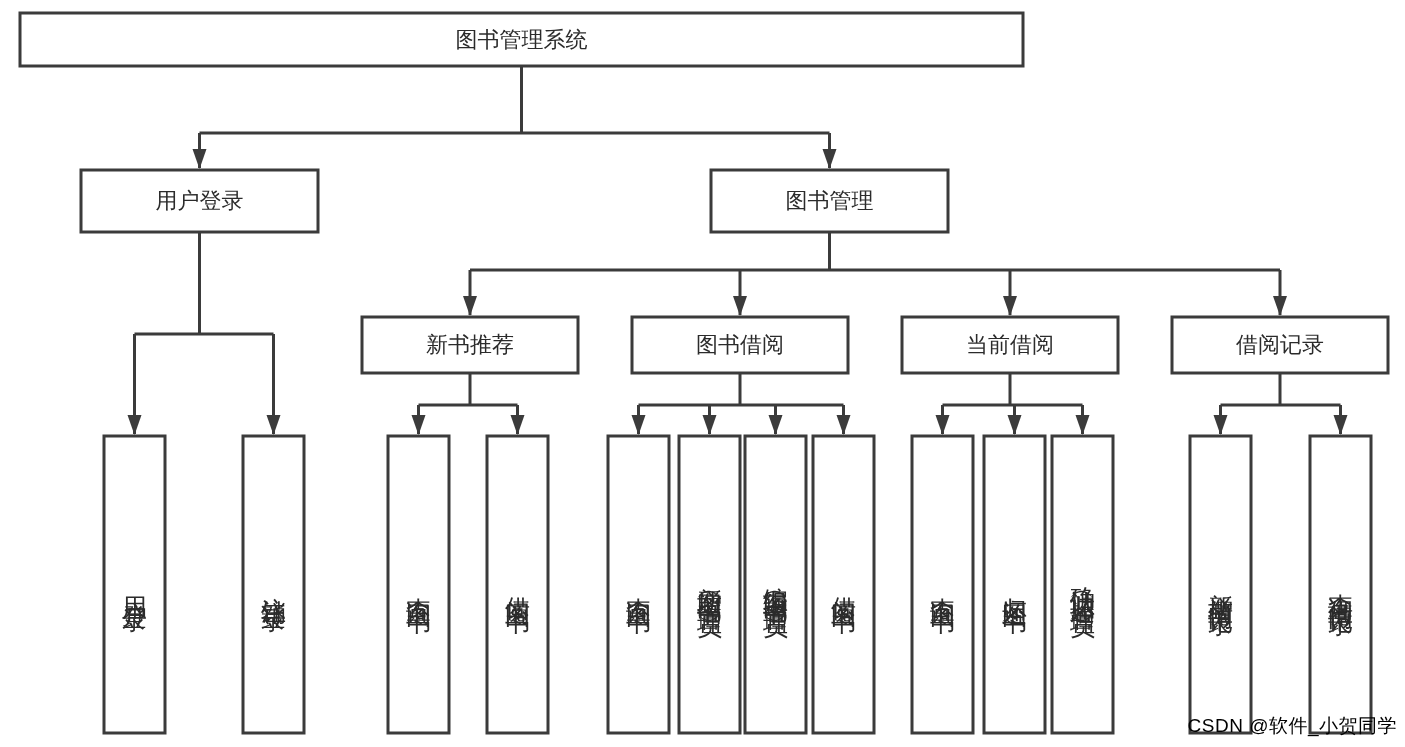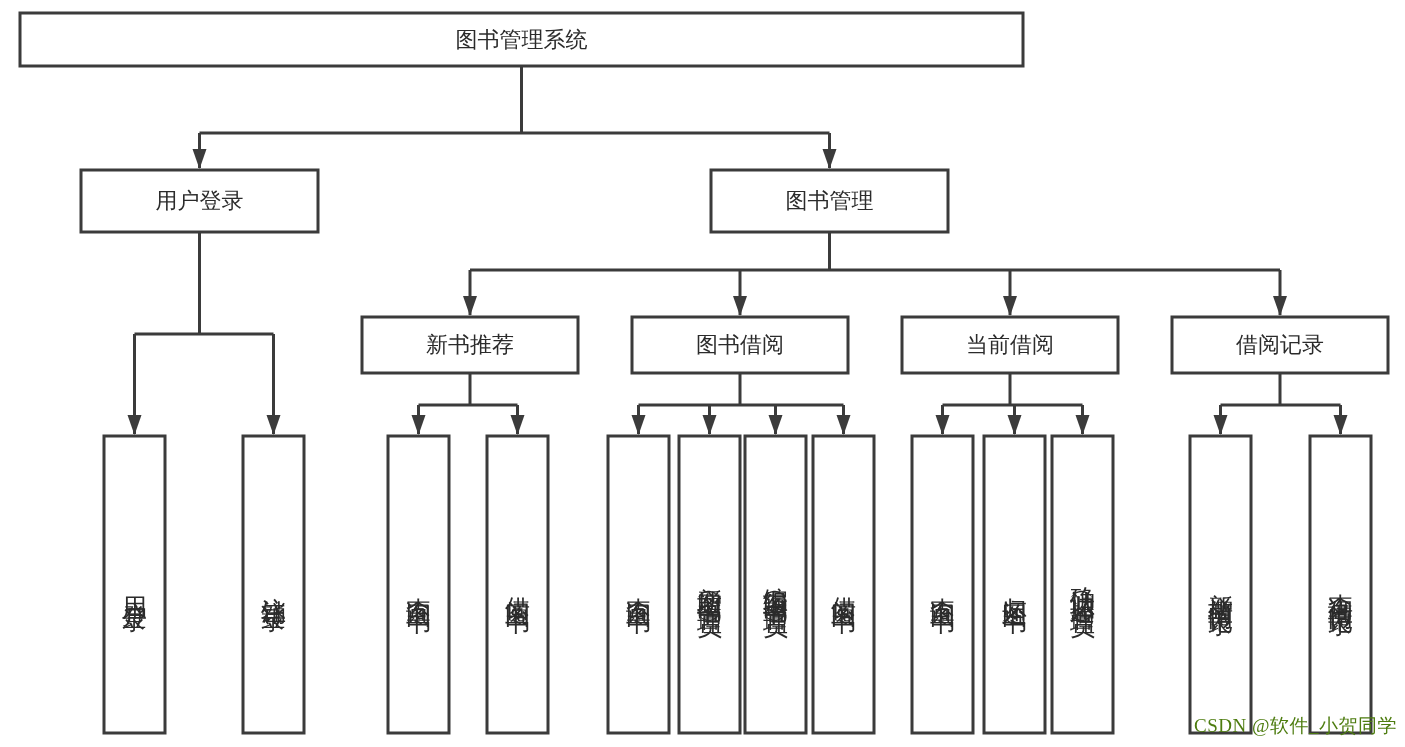--- a/index.html
+++ b/index.html
@@ -59,22 +59,22 @@
     line-height: 1.08;
     letter-spacing: 4px;
     white-space: nowrap;
     pointer-events: none;
     text-align: center;
   }
   .watermark {
     position: absolute;
     right: 8px;
     bottom: 8px;
-    color: #4d7c0f;
-    font-family: Liberation Serif, serif;
+    color: #000000;
+    font-family: Liberation Sans, sans-serif;
     font-size: 19px;
     letter-spacing: 0.5px;
     white-space: nowrap;
     text-align: right;
   }
 </style>
 </head>
 <body>
 
 <div id="diagram-root">

